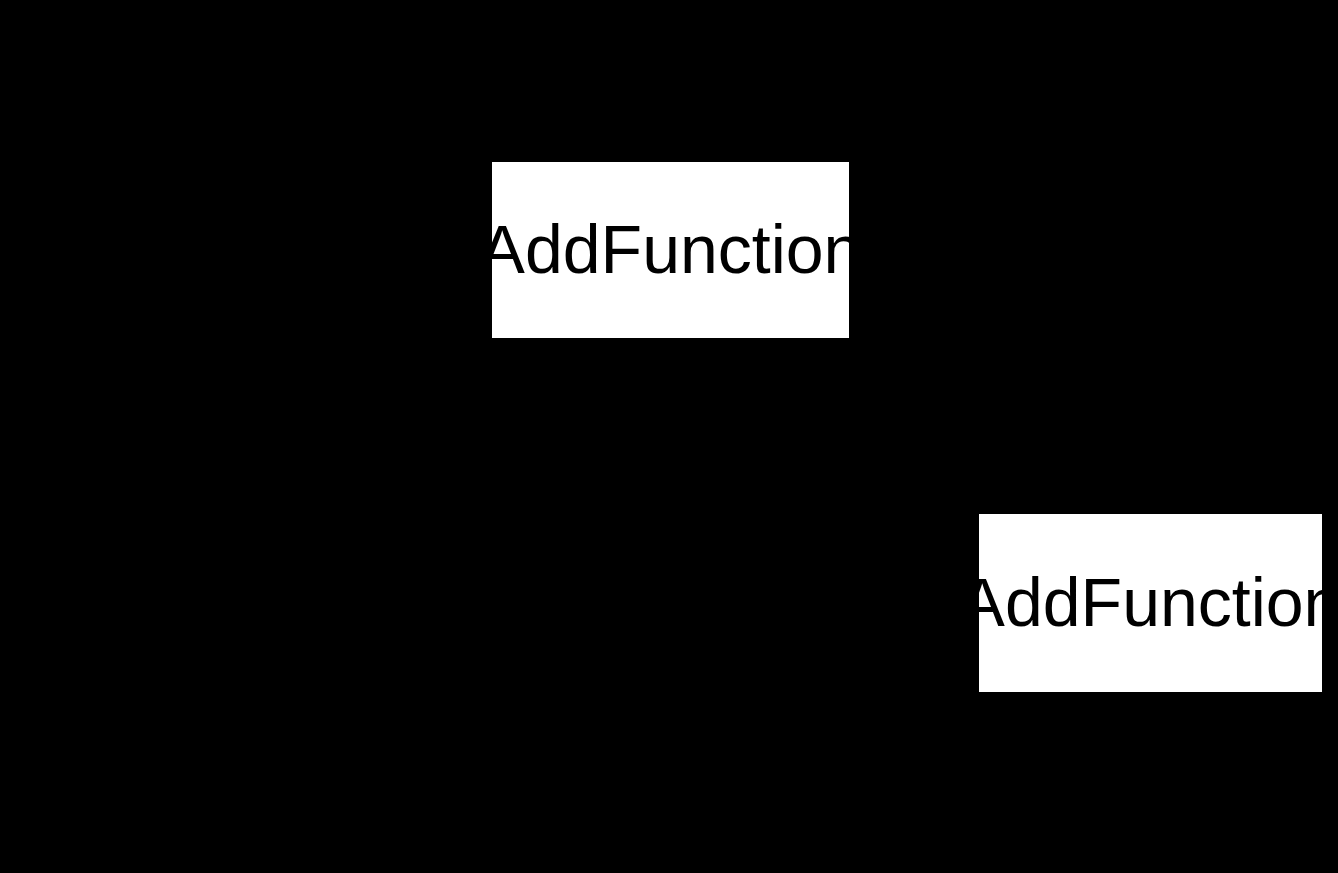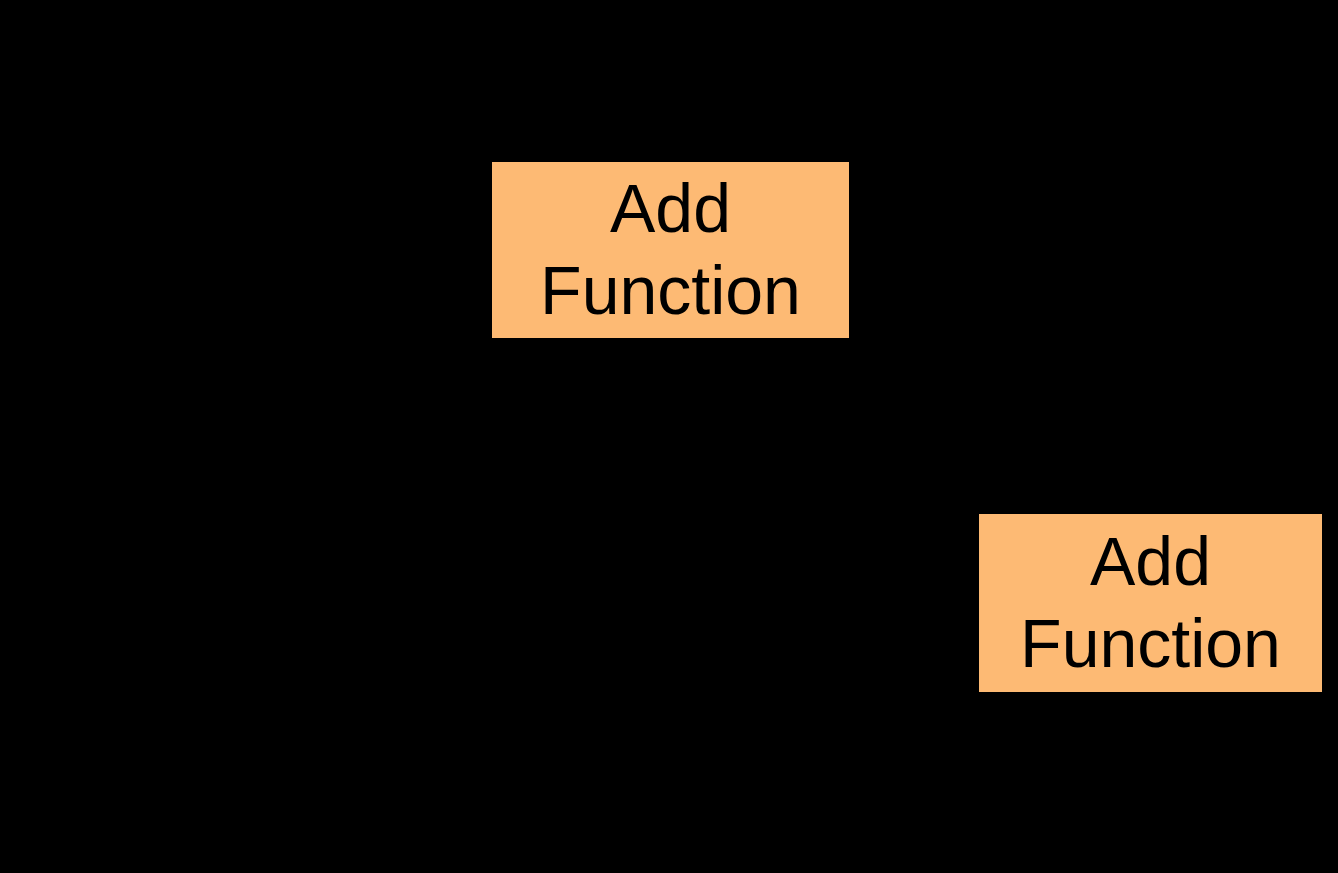--- a/index.html
+++ b/index.html
@@ -17,24 +17,24 @@
   .canvas {
     position: absolute;
     left: 0;
     top: 0;
     width: 1338px;
     height: 873px;
     background: #000000;
   }
   .node {
     position: absolute;
-    background: #fdba74;
+    background: #ffffff;
     color: #000000;
     display: flex;
-    flex-direction: column;
+    flex-direction: row;
     align-items: center;
     justify-content: center;
     text-align: center;
     font-size: 68px;
     line-height: 1.2;
     font-weight: 400;
   }
   .node .line {
     display: block;
     white-space: nowrap;

